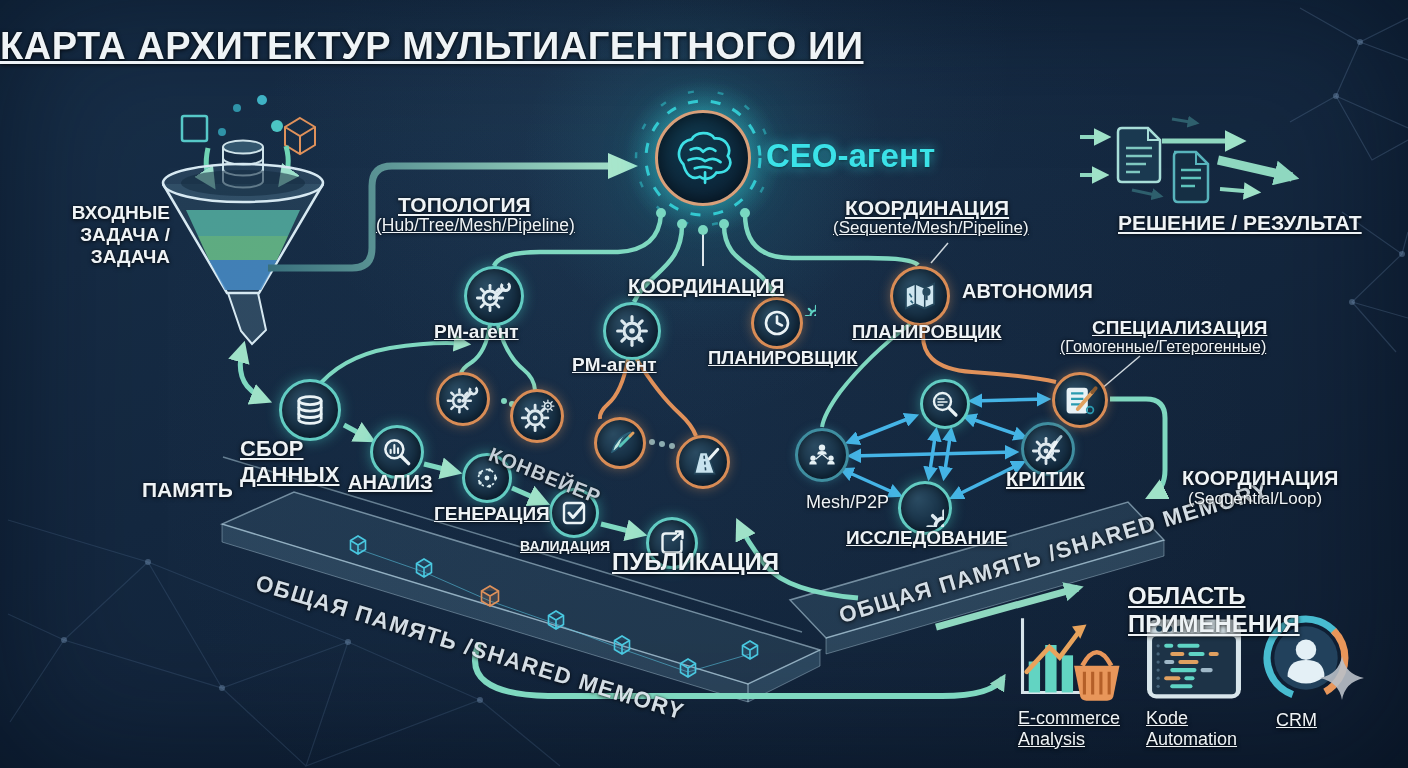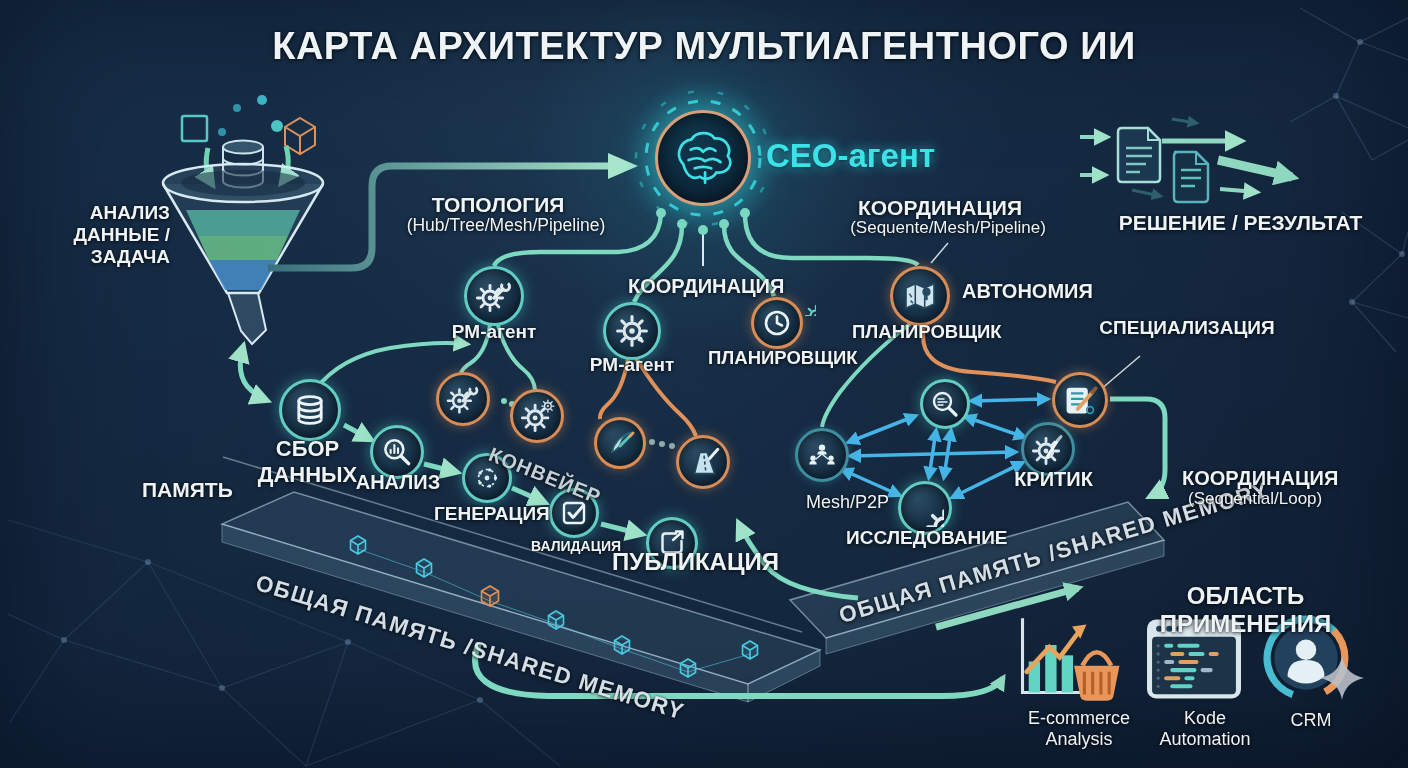--- a/index.html
+++ b/index.html
@@ -10,21 +10,21 @@
       radial-gradient(circle 260px at 703px 160px, rgba(45,190,205,0.14), rgba(45,190,205,0) 70%),
       radial-gradient(circle 500px at 640px 60px, rgba(90,150,185,0.10), rgba(90,150,185,0) 75%),
       radial-gradient(circle 700px at 700px 420px, rgba(60,110,150,0.08), rgba(60,110,150,0) 80%),
       linear-gradient(160deg,#18304a 0%, #142840 45%, #101f33 100%);
     box-shadow:inset 0 0 140px rgba(2,10,24,.6);
   }
   .layer{position:absolute;left:0;top:0;}
   .lbl{position:absolute;color:#eef3f6;font-weight:bold;line-height:1.16;
        text-shadow:0 1px 4px rgba(0,0,0,.75),0 0 2px rgba(0,0,0,.5);}
   .lbl.reg{font-weight:normal;margin-left:8px;}
-  .lbl.ctr{text-align:center;}
+  .lbl.ctr{text-align:left;text-decoration:underline;}
   .lbl.rt{text-align:right;}
   .node{position:absolute;border-radius:50%;display:flex;align-items:center;justify-content:center;
         box-sizing:border-box;border:3px solid #62ccc2;
         background:radial-gradient(circle at 35% 30%, #2b4c63, #122a3f 72%);
         box-shadow:0 0 14px rgba(70,210,200,.45), inset 0 0 12px rgba(0,0,0,.5);}
   .node.orange{border-color:#d98c55;box-shadow:0 0 12px rgba(225,150,90,.42), inset 0 0 12px rgba(0,0,0,.5);}
   .node.darkteal{border-color:#3f8ea0;box-shadow:0 0 10px rgba(70,170,190,.35), inset 0 0 12px rgba(0,0,0,.5);}
   .node svg{display:block;}
   .appicon{position:absolute;}
   #ceo-node{border:3px solid #d8a07a;
@@ -473,40 +473,41 @@
 </div>
 
 <div class="appicon" style="left:1318px;top:654px;">
   <svg width="48" height="48" viewBox="0 0 48 48">
     <path d="M24 2 Q27 20 46 24 Q27 28 24 46 Q21 28 2 24 Q21 20 24 2 Z" fill="#b9c0c8" opacity=".9"></path>
   </svg>
 </div>
 
 <div class="lbl ctr" style="left:0;top:24px;width:1408px;font-size:38px;font-weight:800;letter-spacing:.5px;">КАРТА АРХИТЕКТУР МУЛЬТИАГЕНТНОГО ИИ</div>
 
-<div class="lbl rt" style="left:52px;top:202px;width:118px;font-size:19px;">АНАЛИЗ ДАННЫЕ / ЗАДАЧА</div>
+<div class="lbl rt" style="left:52px;top:202px;width:118px;font-size:19px;">ВХОДНЫЕ ЗАДАЧА / ЗАДАЧА</div>
 
 <div class="lbl" id="ceo-label" style="left:766px;top:137px;font-size:33px;">CEO-агент</div>
 
 <div class="lbl ctr" style="left:398px;top:193px;width:200px;font-size:21px;">ТОПОЛОГИЯ</div>
 <div class="lbl ctr reg" style="left:368px;top:215px;width:260px;font-size:17.5px;">(Hub/Tree/Mesh/Pipeline)</div>
 
 <div class="lbl ctr" style="left:845px;top:196px;width:190px;font-size:21px;">КООРДИНАЦИЯ</div>
 <div class="lbl ctr reg" style="left:825px;top:218px;width:230px;font-size:17px;">(Sequente/Mesh/Pipeline)</div>
 
 <div class="lbl ctr" style="left:1118px;top:211px;width:245px;font-size:21px;">РЕШЕНИЕ / РЕЗУЛЬТАТ</div>
 
 <div class="lbl ctr" style="left:434px;top:321px;width:120px;font-size:19px;">PM-агент</div>
 <div class="lbl ctr" style="left:628px;top:275px;width:150px;font-size:20px;">КООРДИНАЦИЯ</div>
 <div class="lbl ctr" style="left:572px;top:354px;width:120px;font-size:19px;">PM-агент</div>
 <div class="lbl ctr" style="left:708px;top:347px;width:145px;font-size:18.5px;">ПЛАНИРОВЩИК</div>
 <div class="lbl ctr" style="left:852px;top:321px;width:145px;font-size:18.5px;">ПЛАНИРОВЩИК</div>
 <div class="lbl" style="left:962px;top:280px;width:140px;font-size:20px;">АВТОНОМИЯ</div>
 
 <div class="lbl ctr" style="left:1092px;top:317px;width:190px;font-size:19px;">СПЕЦИАЛИЗАЦИЯ</div>
+<div class="lbl ctr reg" style="left:1052px;top:338px;width:270px;font-size:16px;">(Гомогенные/Гетерогенные)</div>
 
 <div class="lbl ctr" style="left:240px;top:436px;width:135px;font-size:22px;">СБОР ДАННЫХ</div>
 <div class="lbl ctr" style="left:348px;top:471px;width:100px;font-size:20px;">АНАЛИЗ</div>
 <div class="lbl ctr" style="left:434px;top:503px;width:110px;font-size:19px;">ГЕНЕРАЦИЯ</div>
 <div class="lbl ctr" style="left:520px;top:538px;width:112px;font-size:14px;">ВАЛИДАЦИЯ</div>
 <div class="lbl ctr" style="left:612px;top:548px;width:124px;font-size:24px;">ПУБЛИКАЦИЯ</div>
 
 <div class="lbl" style="left:494px;top:443px;font-size:20px;color:#c4ced7;transform:rotate(22deg);transform-origin:left top;letter-spacing:1px;">КОНВЕЙЕР</div>
 
 <div class="lbl" style="left:142px;top:478px;width:110px;font-size:21px;">ПАМЯТЬ</div>

